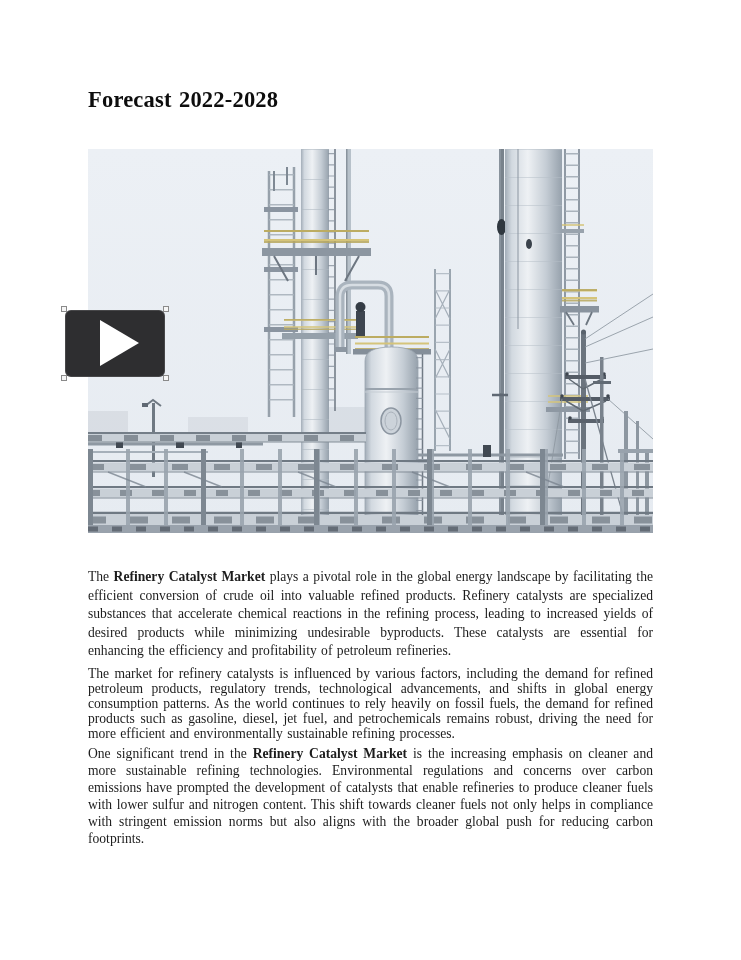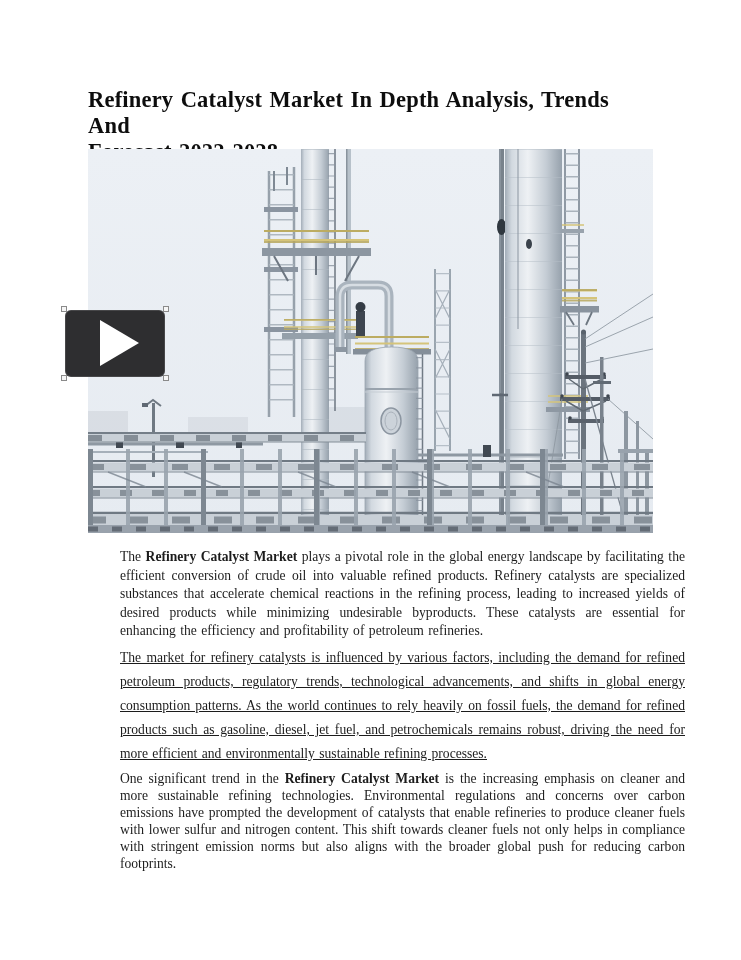--- a/index.html
+++ b/index.html
@@ -37,37 +37,36 @@
     border-top:23.5px solid transparent;border-bottom:23.5px solid transparent;
     border-left:39px solid var(--play-triangle);
   }
   .handle{
     position:absolute;width:6px;height:6px;
     background:var(--handle-bg);border:1px solid var(--handle-border);box-sizing:border-box;
   }
   .h-tl{left:-4px;top:-4px}.h-tr{right:-4px;top:-4px}
   .h-bl{left:-4px;bottom:-4px}.h-br{right:-4px;bottom:-4px}
   .body-text{
-    position:absolute;left:88px;top:548px;width:565px;color:var(--text-color);margin-left:32px;
+    position:absolute;left:88px;top:568px;width:565px;color:var(--text-color);
   }
   .body-text p{
     margin:0;text-align:justify;font-size:13.6px;word-spacing:1px;
   }
   .body-text p b{font-weight:bold;}
   .p1{line-height:18.5px;}
-  .p2{line-height:24px;margin-top:5.5px !important;text-decoration:underline;}
+  .p2{line-height:15px;margin-top:5.5px !important;}
   .p3{line-height:17px;margin-top:4px !important;}
 </style>
 </head>
 <body>
 
 <div class="sheet">
 
   <h1 class="title">
-    <span>Refinery Catalyst Market In Depth Analysis, Trends And</span>
     <span>Forecast 2022-2028</span>
   </h1>
 
   <div class="media">
     <svg viewBox="0 0 565 384" role="img" xmlns="http://www.w3.org/2000/svg" aria-label="Oil refinery with distillation towers, yellow-railed platforms, pipe racks and a utility pole under a pale sky">
       <defs>
         <linearGradient id="skyG" x1="0" y1="0" x2="0" y2="1">
           <stop offset="0" stop-color="#ecf0f5"></stop>
             <stop offset="1" stop-color="#e6ebf1"></stop>
         </linearGradient>

